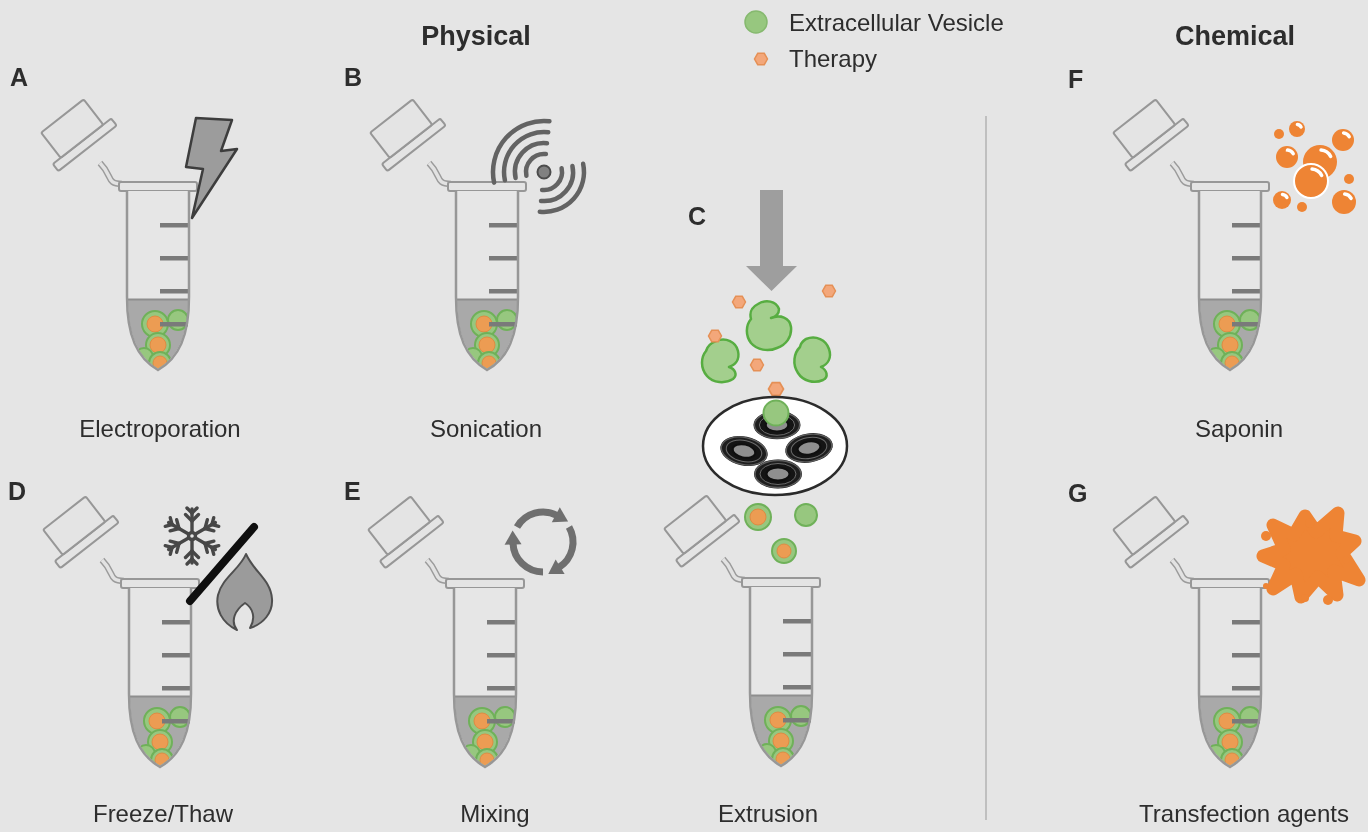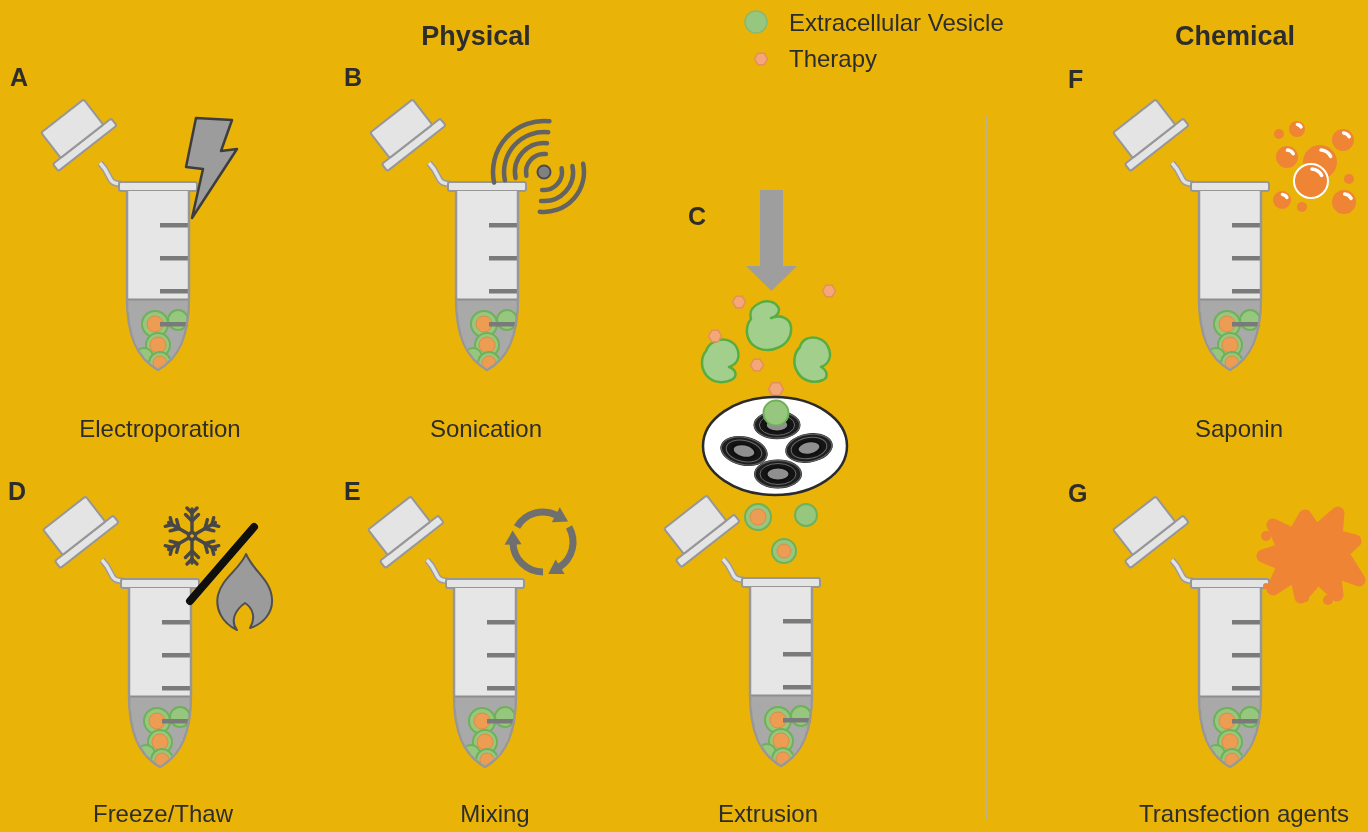--- a/index.html
+++ b/index.html
@@ -1,16 +1,16 @@
 <!DOCTYPE html>
 <html><head>
 <meta charset="utf-8">
 <style>
   html,body { margin:0; padding:0; background:#ffffff; }
-  .stage { width:1368px; height:832px; position:relative; background:#eab308; overflow:hidden; }
+  .stage { width:1368px; height:832px; position:relative; background:#e5e5e5; overflow:hidden; }
   svg { display:block; }
   text { fill:#2d2d2d; font-family:"Liberation Sans", sans-serif; }
   .h      { font-size:27px; font-weight:bold; }
   .pl     { font-size:25px; font-weight:bold; }
   .capt   { font-size:24px; }
   .legend-t { font-size:24px; }
   .plastic { fill:#e4e4e4; stroke:#979797; stroke-width:2; }
   .tube-body { fill:#e6e6e6; }
   .tube-outline { fill:none; stroke:#979797; stroke-width:2.5; }
   .liquid { fill:#a9a9a9; }

